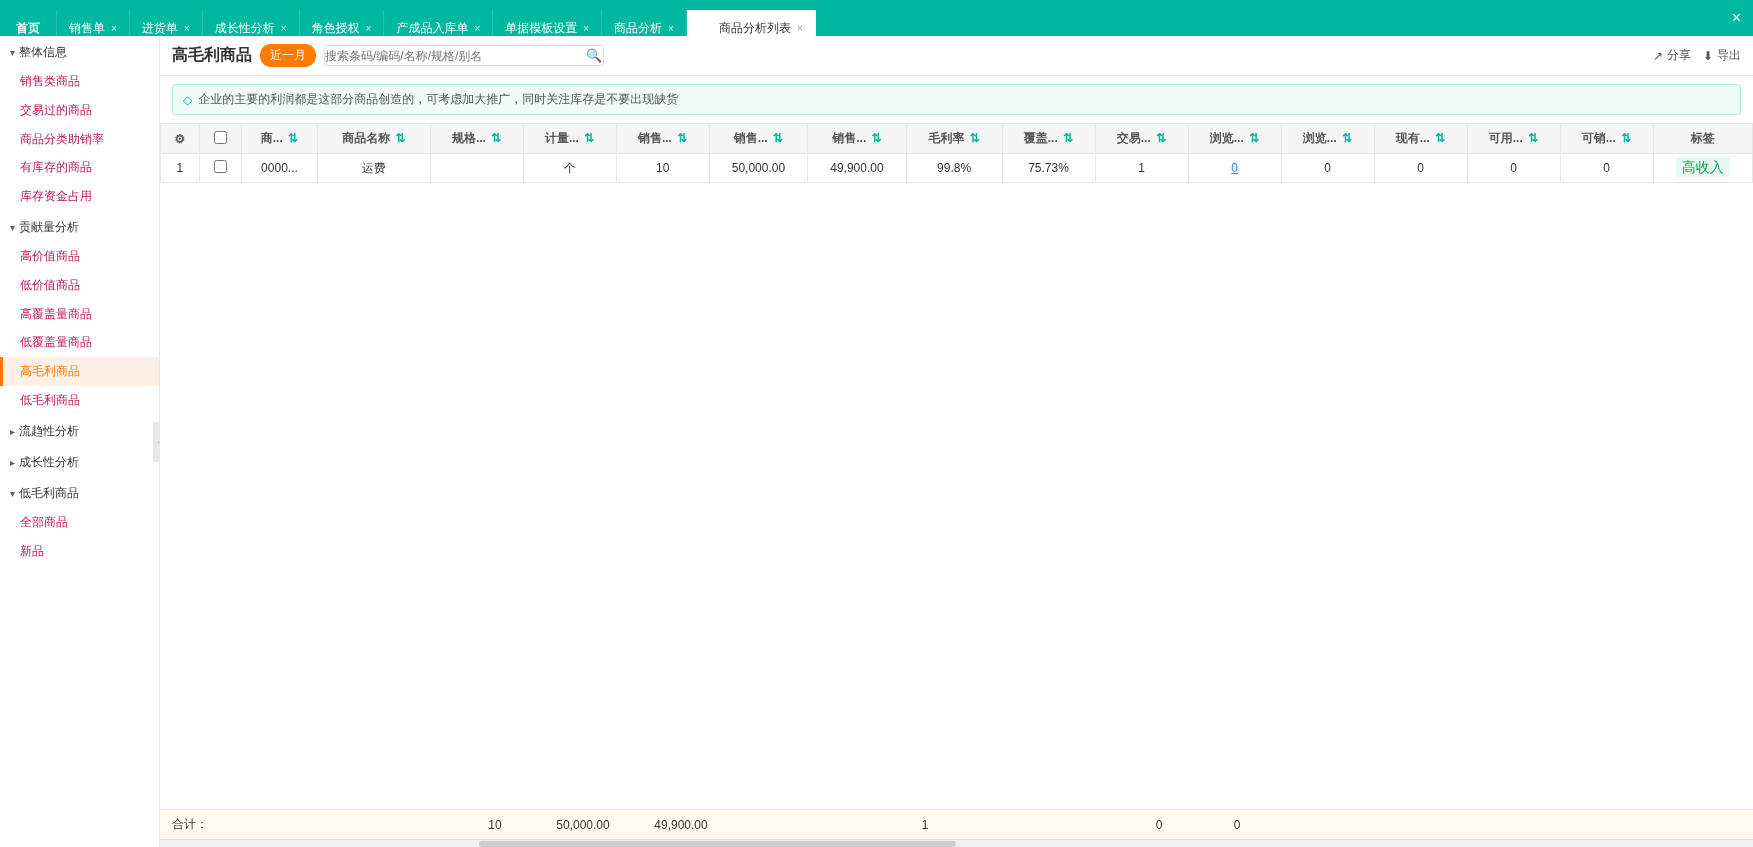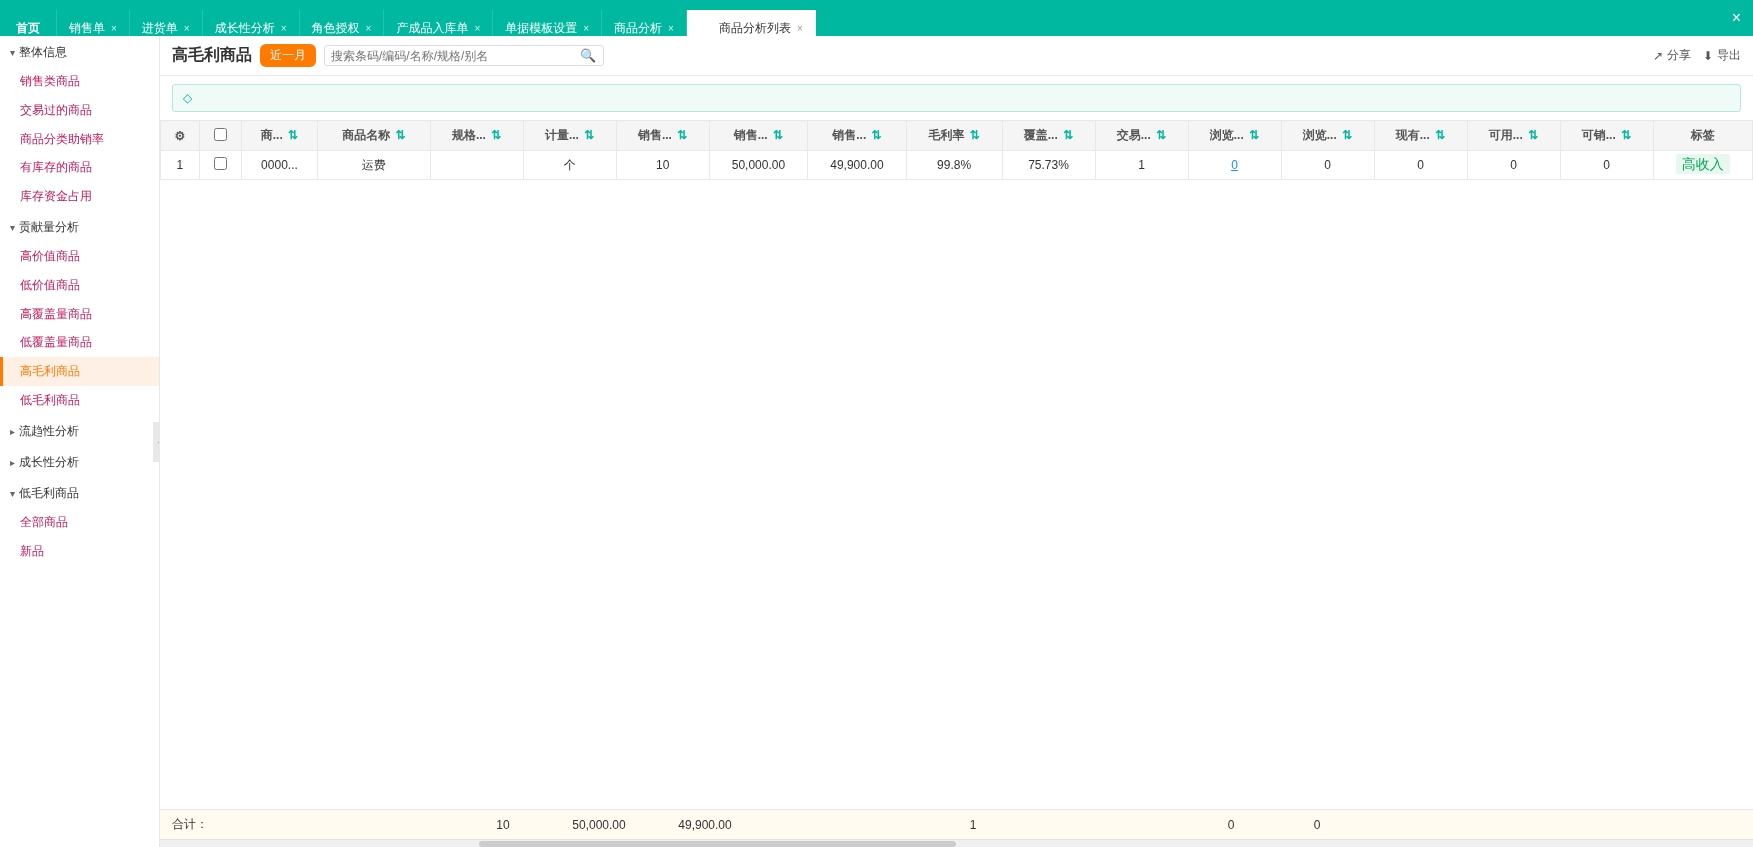--- a/index.html
+++ b/index.html
@@ -123,30 +123,30 @@
     .content-title {
       font-size: 16px;
       font-weight: bold;
       color: #333;
     }
     .filter-btn {
       background: #ff7a00;
       color: #fff;
       border: none;
       padding: 3px 10px;
-      border-radius: 6px;
+      border-radius: 11px;
       cursor: pointer;
       font-size: 12px;
     }
     .search-box {
       display: flex;
       align-items: center;
       border: 1px solid #ddd;
       border-radius: 3px;
-      padding: 2px 6px;
+      padding: 2px 0;
       flex: 1;
       max-width: 280px;
       gap: 4px;
     }
     .search-box input {
       border: none;
       outline: none;
       font-size: 12px;
       color: #999;
       width: 100%;
@@ -223,21 +223,21 @@
     .link-style { color: #1890ff; text-decoration: underline; cursor: pointer; }
 
     
     .footer-total {
       background: #fffbf0;
       border-top: 1px solid #e8e8e8;
       display: flex;
       align-items: center;
       padding: 6px 12px;
       flex-shrink: 0;
-      gap: 16px;
+      gap: 8px;
       font-size: 12px;
       color: #333;
     }
 
     
     .scroll-bar-area {
       height: 8px;
       background: #f0f0f0;
       border-top: 1px solid #e0e0e0;
       flex-shrink: 0;
@@ -384,20 +384,21 @@
         </div>
         <div class="action-btn">
           <span>⬇</span>
           <span>导出</span>
         </div>
       </div>
     </div>
 
     <div class="info-bar">
       <span class="info-icon">◇</span>
+      <span>企业的主要的利润都是这部分商品创造的，可考虑加大推广，同时关注库存是不要出现缺货</span>
     </div>
 
     <div class="table-container">
       <table>
         <thead>
           <tr>
             <th>
               <span>⚙</span>
             </th>
             <th>

